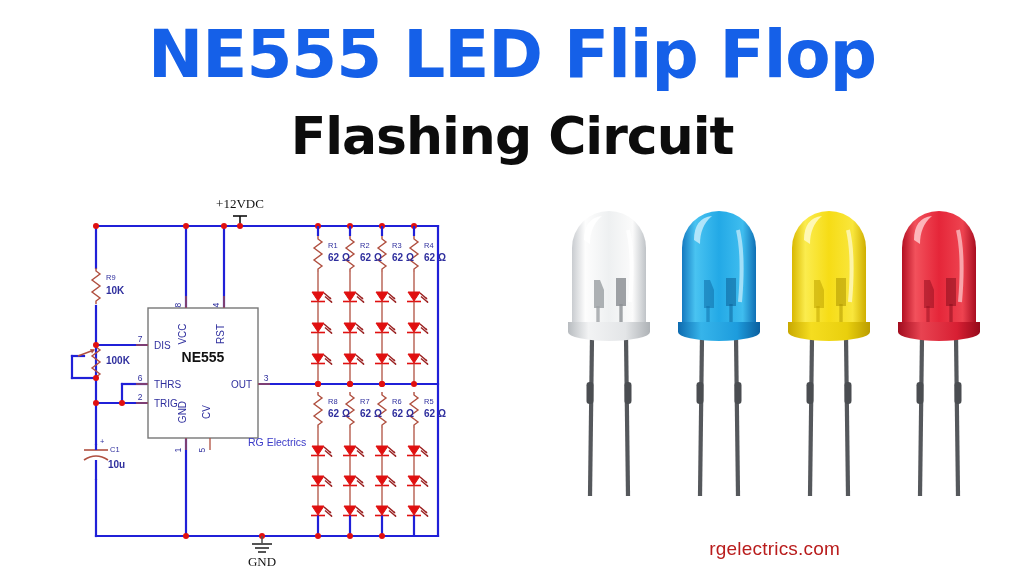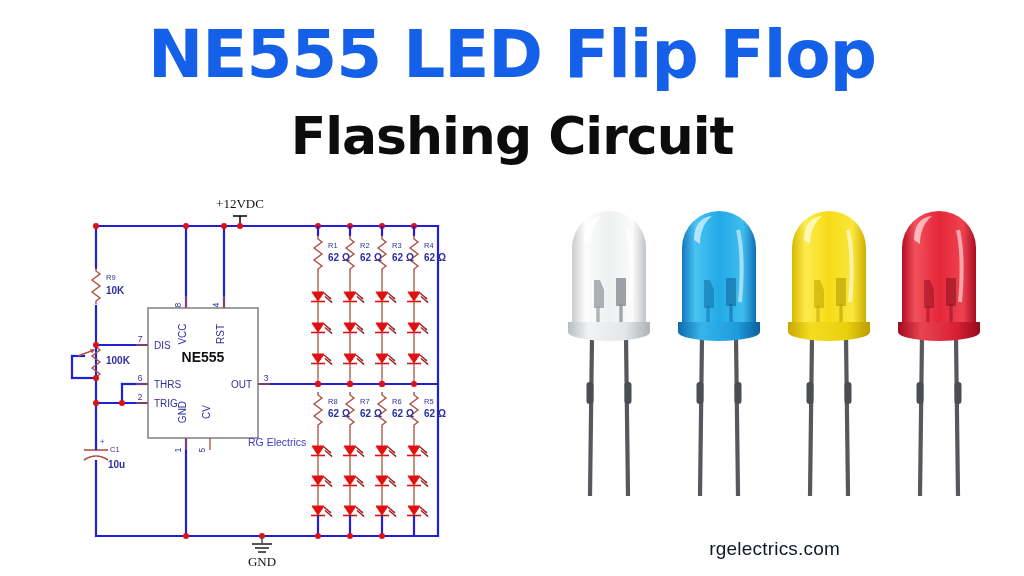--- a/index.html
+++ b/index.html
@@ -18,21 +18,21 @@
   }
   .title-sub{
     position:absolute;left:0;top:108px;width:1024px;
     text-align:center;box-sizing:border-box;
     font-family:"DejaVu Sans",sans-serif;
     font-size:52px;font-weight:700;letter-spacing:-1px;
     color:#0c0c0c;line-height:1.1;white-space:nowrap;
   }
   .site-url{
     position:absolute;right:24px;bottom:16px;
-    font-size:19px;color:#0f172a;letter-spacing:.2px;
+    font-size:19px;color:#b91c1c;letter-spacing:.2px;
   }
 
   
   #schematic{position:absolute;left:0;top:150px;width:520px;height:400px;margin-top:38px;}
   #schematic svg{display:block;}
   .lbl{font-family:"Liberation Sans",sans-serif;fill:#2f2f9e;}
   .lbl-small{font-size:7.5px;}
   .lbl-val{font-size:10px;font-weight:700;}
   .lbl-pin{font-size:8.5px;fill:#2f2f9e;}
   .lbl-pinname{font-size:10px;fill:#2f2f9e;}

